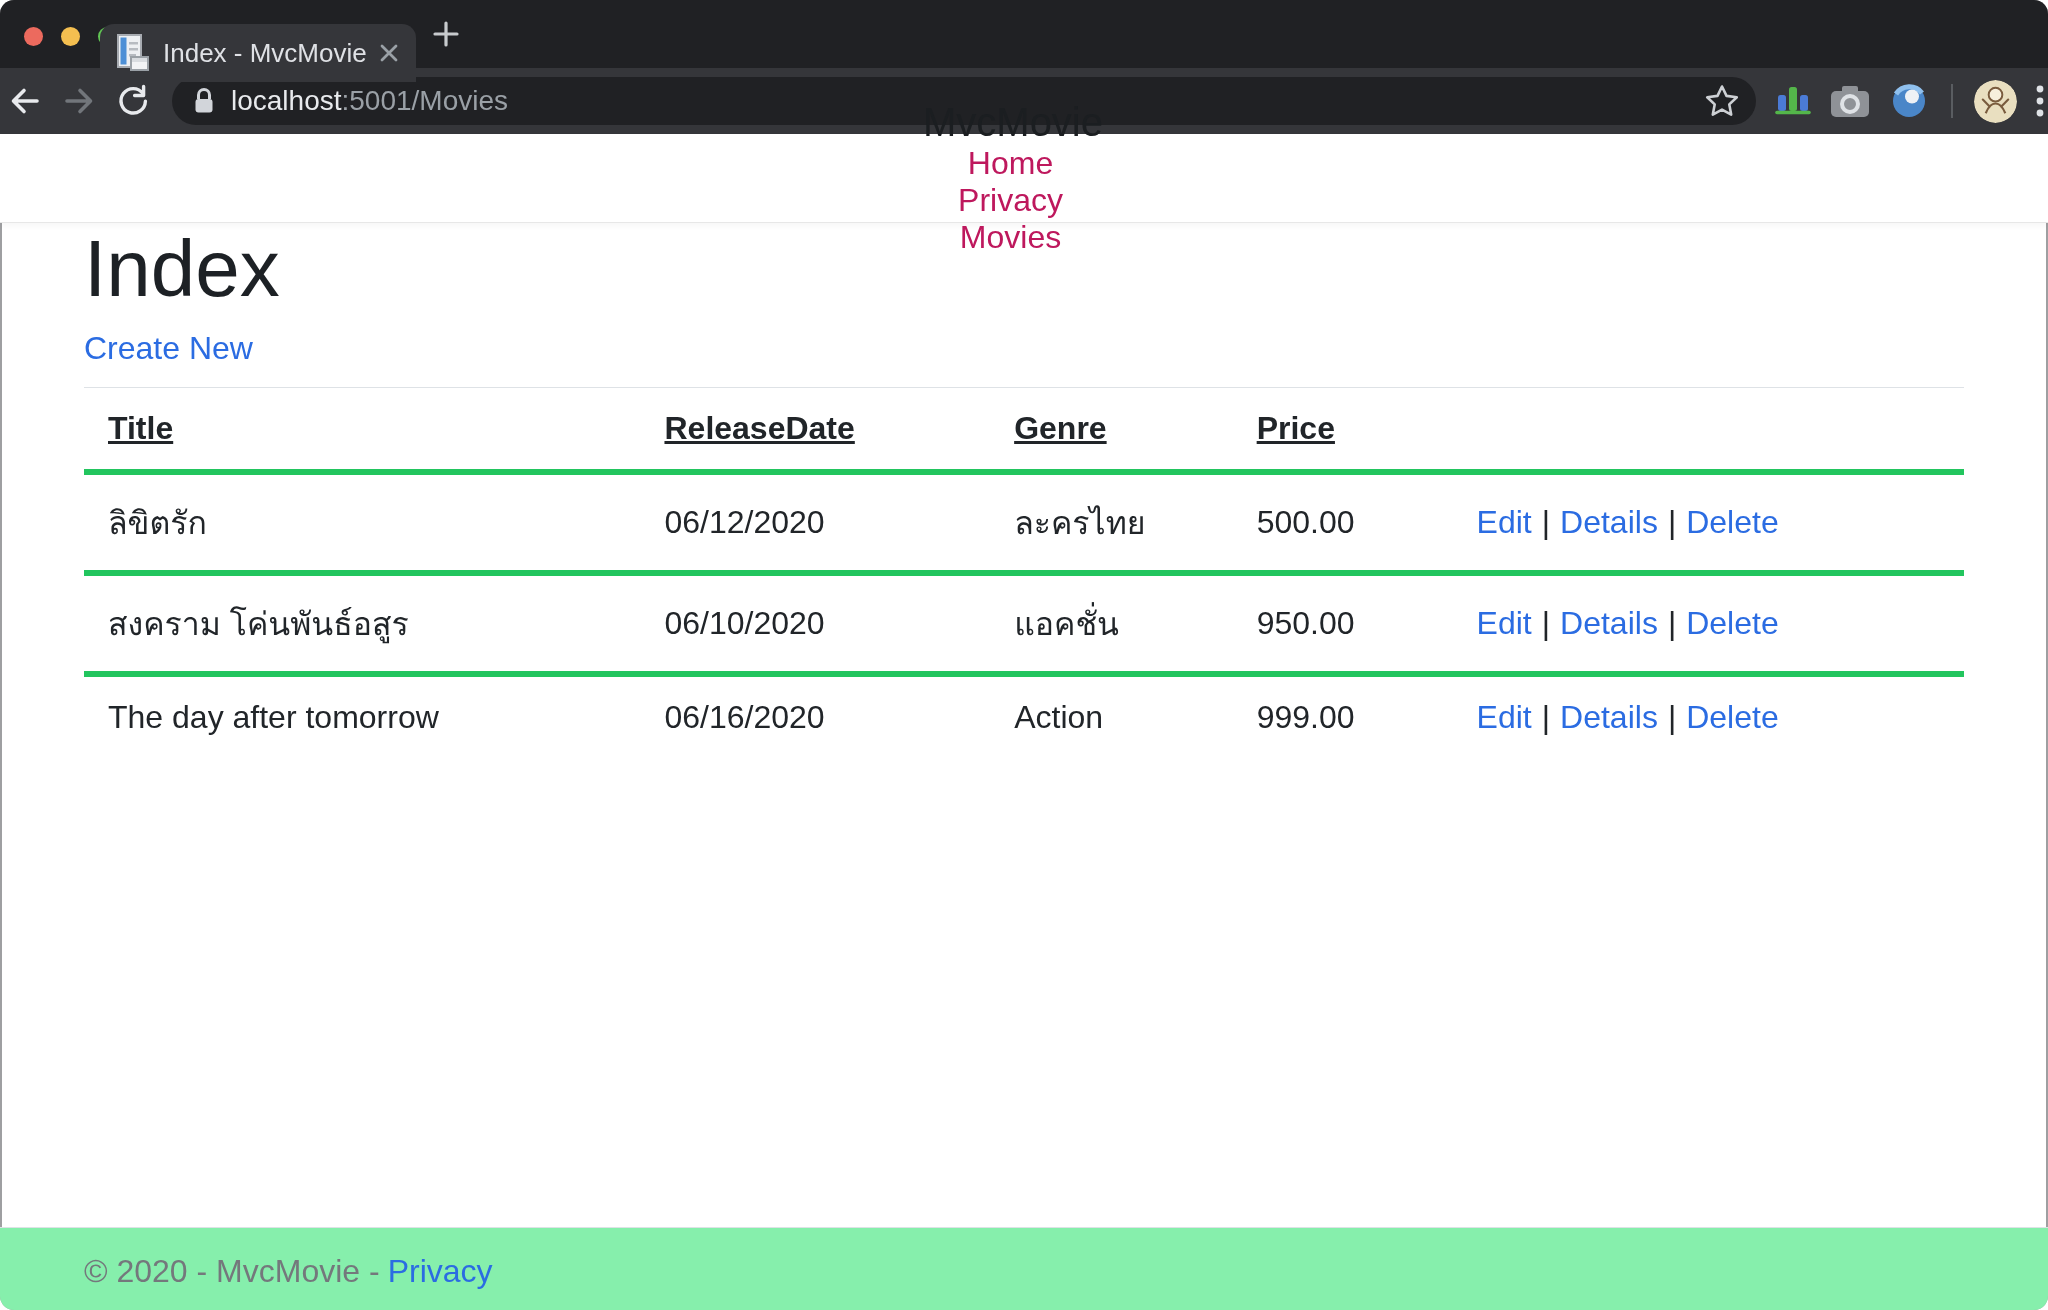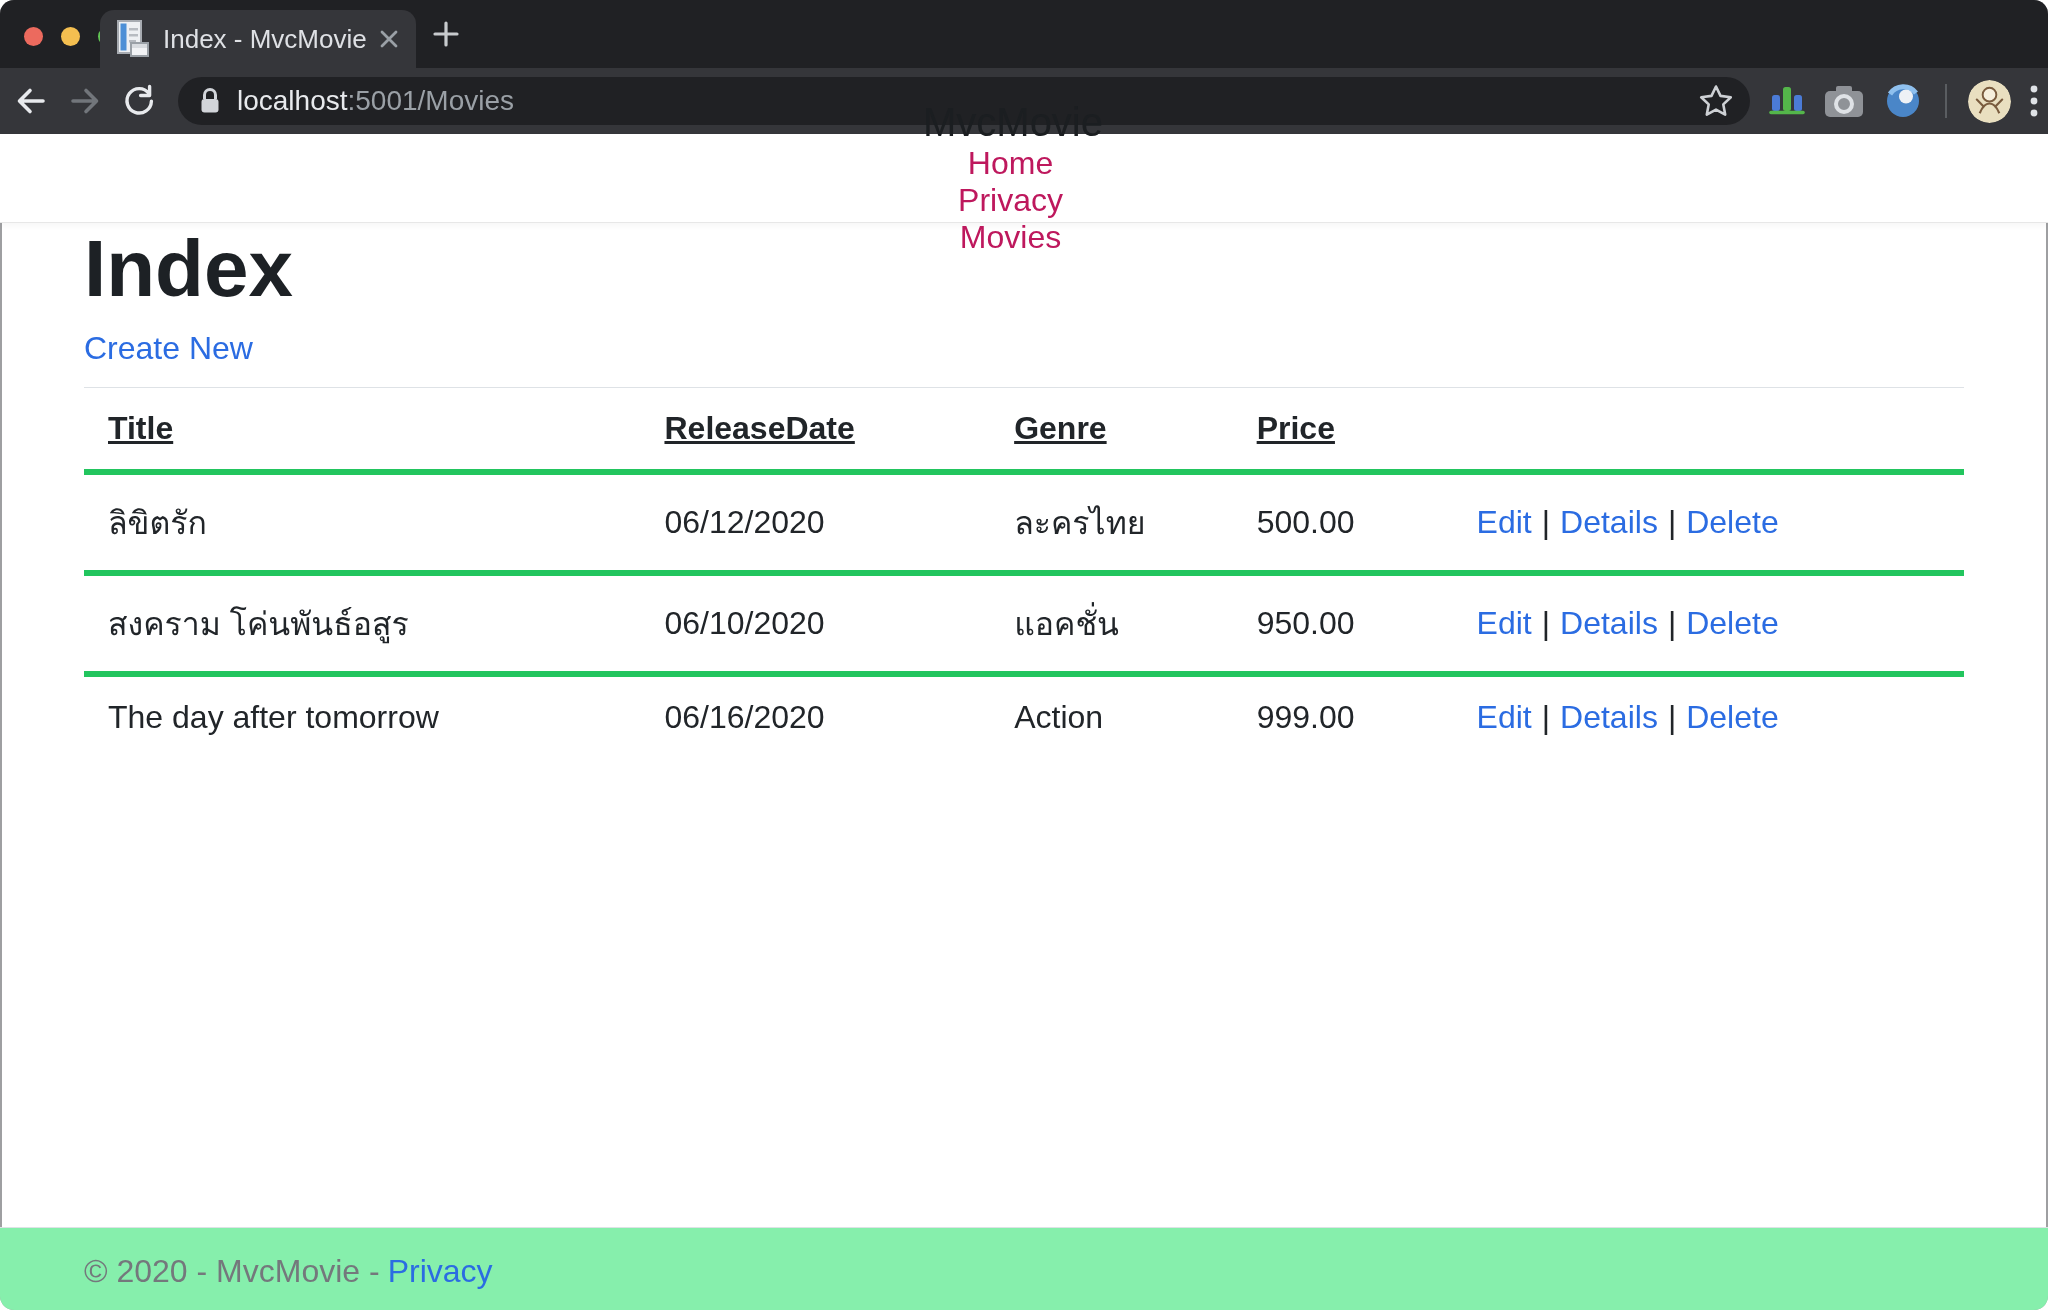--- a/index.html
+++ b/index.html
@@ -20,36 +20,36 @@
   }
 
   
   .tabbar { position: relative; height: 68px; background: #202124; }
   .traffic { position: absolute; left: 24px; top: 27px; display: flex; gap: 18px; }
   .tl { width: 19px; height: 19px; border-radius: 50%; }
   .tl.red { background: #ec6a5e; }
   .tl.yellow { background: #f4bf50; }
   .tl.green { background: #61c554; }
   .tab {
-    position: absolute; left: 100px; top: 10px;
+    position: absolute; left: 100px; top: 24px;
     width: 316px; height: 58px;
     background: #35363a;
     border-radius: 14px 14px 0 0;
     display: flex; align-items: center;
     padding: 0 14px 0 16px;
   }
   .tab-title { color: #dfe1e5; font-size: 26px; margin-left: 13px; flex: 1; white-space: nowrap; overflow: hidden; }
   .icon-btn { display: flex; align-items: center; justify-content: center; }
   .newtab { position: absolute; left: 428px; top: 16px; width: 36px; height: 36px; display: flex; align-items: center; justify-content: center; }
 
   
   .toolbar {
     height: 66px; background: #35363a;
     display: flex; align-items: center;
-    padding: 0 8px; gap: 8px;
+    padding: 0 2px; gap: 8px;
   }
   .tool-btn { width: 46px; height: 46px; border-radius: 50%; display: flex; align-items: center; justify-content: center; flex: none; }
   .omnibox {
     flex: 1; height: 48px;
     background: #202124; border-radius: 24px;
     display: flex; align-items: center;
     padding: 0 14px 0 20px;
     margin: 0 10px 0 8px;
     min-width: 0;
   }
@@ -66,21 +66,21 @@
     box-shadow: 0 3px 6px rgba(0,0,0,0.04);
     display: flex; align-items: center;
   }
   .container { width: 1920px; margin: 0 auto; padding: 0 20px; }
   .nav-inner { display: flex; align-items: center; flex-direction: column; }
   .brand { font-size: 40px; font-weight: 500; color: #1b1e21; text-decoration: none; margin-right: 22px; }
   .navlink { font-size: 32px; color: #be185d; text-decoration: none; margin-right: 27px; }
 
   
   main { padding-top: 34px; }
-  h1.page-title { font-size: 80px; line-height: 92px; font-weight: 700; color: #1d2125; margin: 0 0 14px 0; }
+  h1.page-title { font-size: 80px; line-height: 92px; font-weight: 400; color: #1d2125; margin: 0 0 14px 0; }
   .create-p { margin: 0 0 20px 0; font-size: 32px; line-height: 38px; }
   a.blue-link { color: #2b6ce2; text-decoration: none; }
 
   table.movies { width: 100%; border-collapse: collapse; font-size: 32px; color: #212529; }
   table.movies th, table.movies td { text-align: left; padding: 22px 24px; vertical-align: middle; }
   table.movies thead th { font-weight: bold; border-top: 1px solid #dee2e6; border-bottom: 2px solid #14532d; text-decoration: underline; }
   table.movies tbody td { border-top: 6px solid #22c55e; }
   th.col-title { width: 29.6%; }
   th.col-release { width: 18.6%; }
   th.col-genre { width: 12.9%; }

